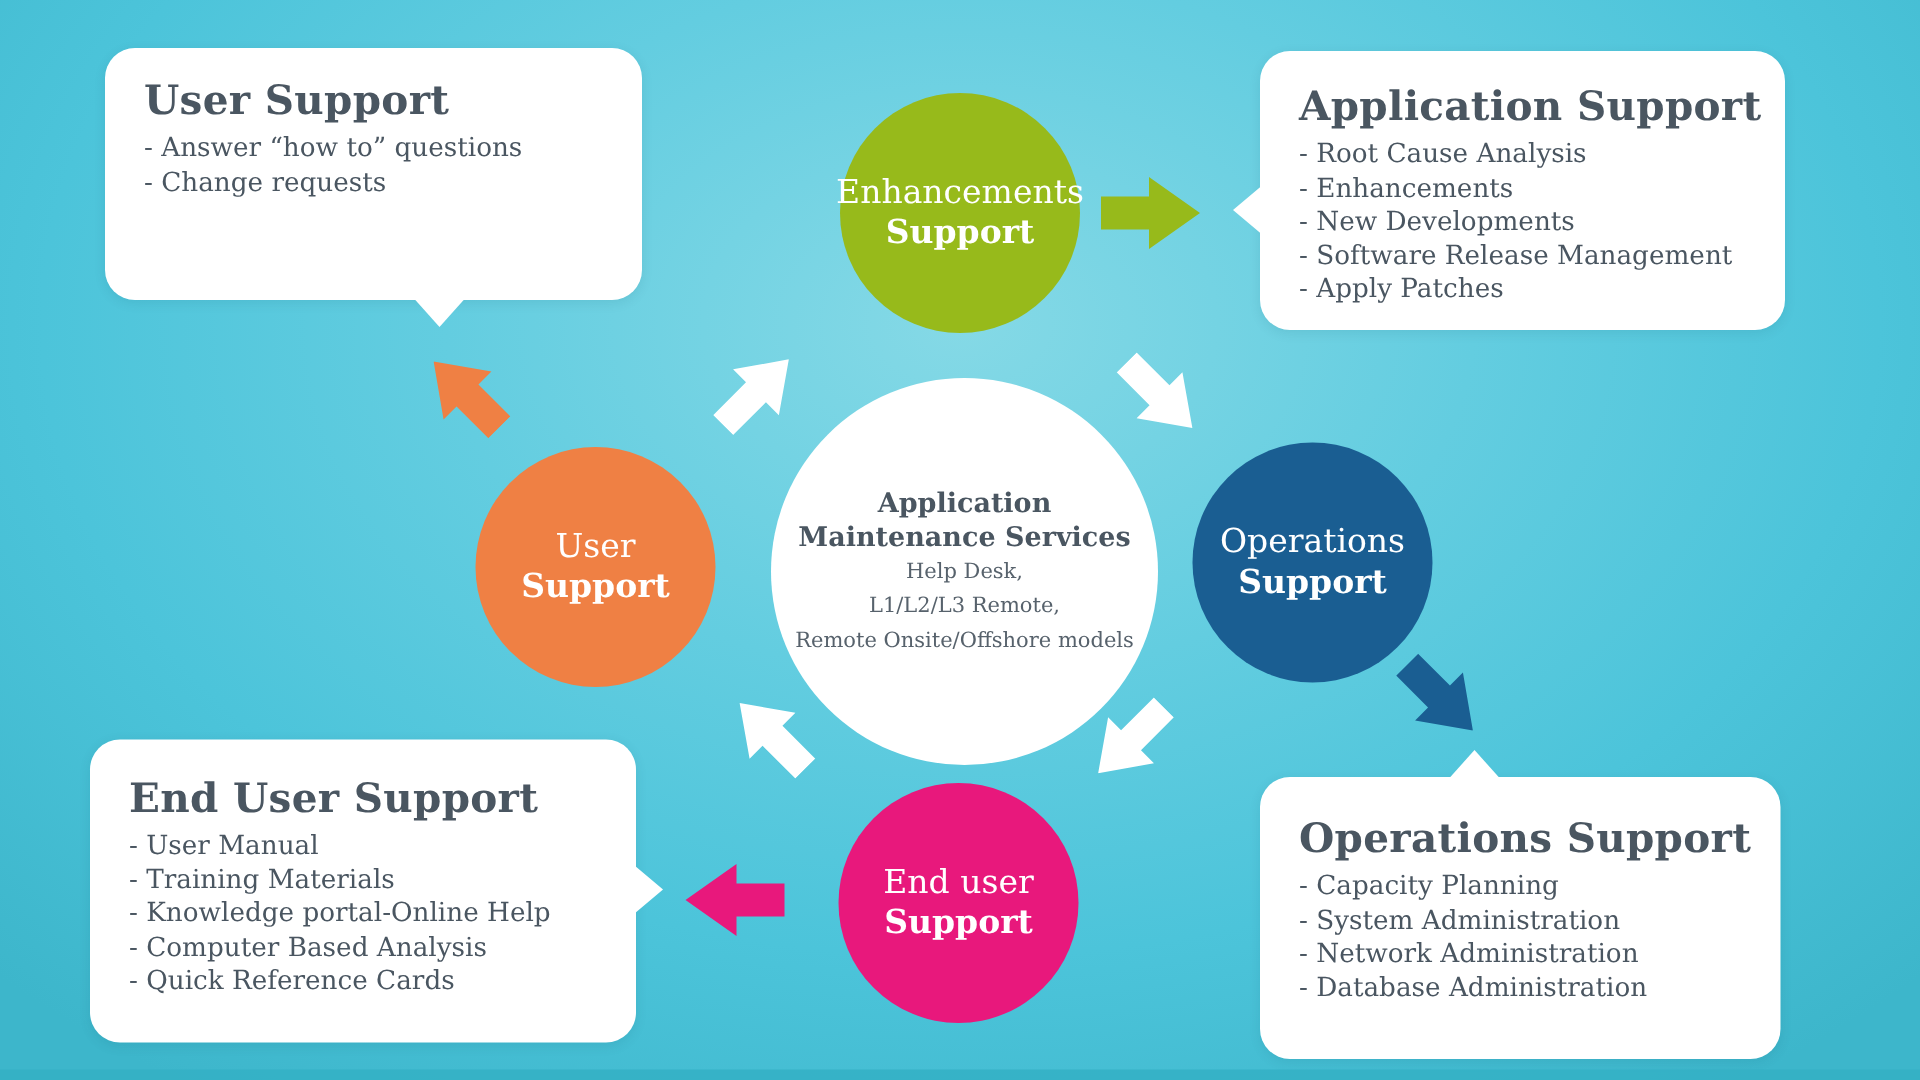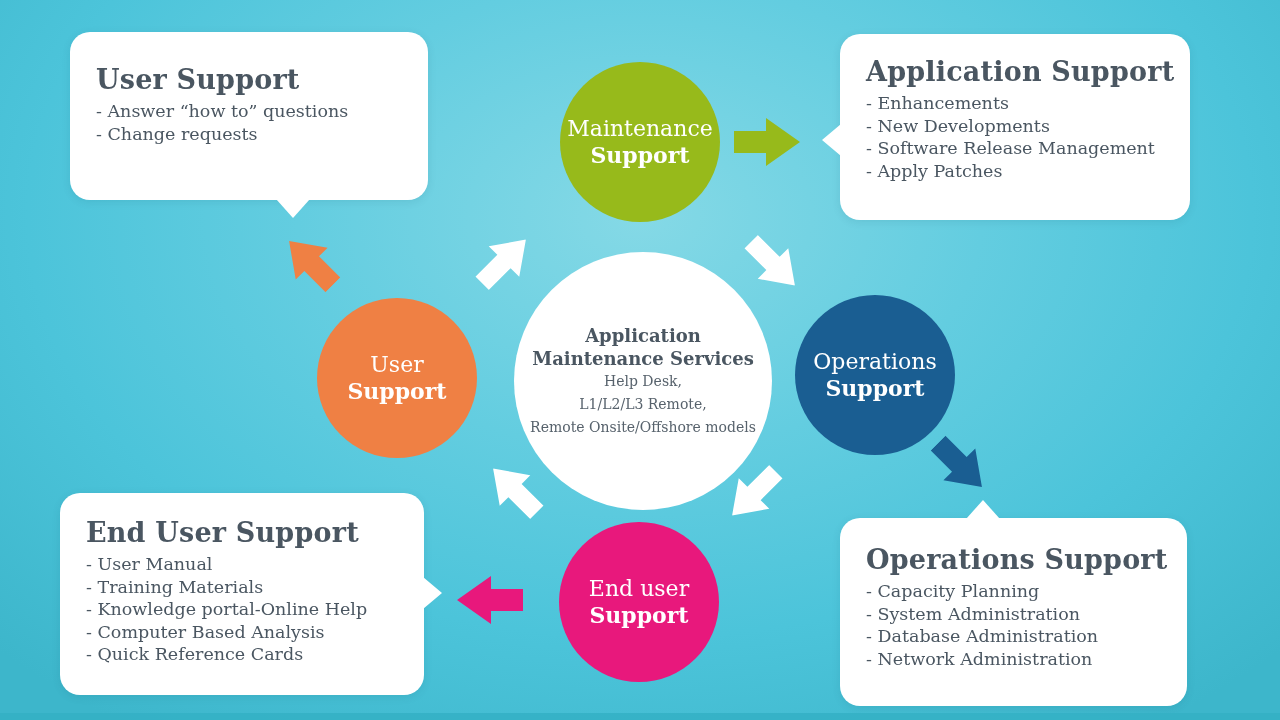--- a/index.html
+++ b/index.html
@@ -29,21 +29,21 @@
   }
   .bottom-strip{
     position:absolute;left:0;bottom:0;width:100%;height:7px;
     background:#34b0c4;opacity:.85;
   }
 
   
   .callout{
     position:absolute;background:var(--white);border-radius:20px;
     box-shadow:0 2px 8px rgba(0,70,90,.10);
-    padding:32px 26px 16px 26px;color:var(--text-dark);
+    padding:20px 26px 16px 26px;color:var(--text-dark);
   }
   .callout h2{
     font-size:27px;font-weight:bold;letter-spacing:.2px;
     margin:0 0 5px 0;white-space:nowrap;color:var(--text-dark);
   }
   .callout ul{list-style:none;}
   .callout li{
     font-size:17.5px;line-height:22.5px;white-space:nowrap;color:var(--text-dark);
   }
   .tail{position:absolute;width:0;height:0;}
@@ -112,20 +112,21 @@
     <ul>
       <li>- Answer “how to” questions</li>
       <li>- Change requests</li>
     </ul>
   </div>
 
   <div class="callout" id="co-tr">
     <div class="tail tail-left"></div>
     <h2>Application Support</h2>
     <ul>
+      <li>- Root Cause Analysis</li>
       <li>- Enhancements</li>
       <li>- New Developments</li>
       <li>- Software Release Management</li>
       <li>- Apply Patches</li>
     </ul>
   </div>
 
   <div class="callout" id="co-bl">
     <div class="tail tail-right"></div>
     <h2>End User Support</h2>
@@ -137,22 +138,22 @@
       <li>- Quick Reference Cards</li>
     </ul>
   </div>
 
   <div class="callout" id="co-br">
     <div class="tail tail-up"></div>
     <h2>Operations Support</h2>
     <ul>
       <li>- Capacity Planning</li>
       <li>- System Administration</li>
+      <li>- Network Administration</li>
       <li>- Database Administration</li>
-      <li>- Network Administration</li>
     </ul>
   </div>
 
   <div class="warrow" id="wa-tl">
     <svg viewBox="0 0 66 50">
         <polygon points="0,15 33,15 33,2 66,25 33,48 33,35 0,35" fill="#ffffff"></polygon>
       </svg>
   </div>
   <div class="warrow" id="wa-tr">
     <svg viewBox="0 0 66 50">
@@ -185,21 +186,21 @@
         <polygon points="0,14 32,14 32,1 66,25 32,49 32,36 0,36" fill="#e8187c"></polygon>
       </svg>
   </div>
   <div class="arrow" id="ar-orange">
     <svg viewBox="0 0 66 50">
         <polygon points="0,14 32,14 32,1 66,25 32,49 32,36 0,36" fill="#ef8044"></polygon>
       </svg>
   </div>
 
   <div class="circle satellite" id="c-green">
-    <div class="l1">Maintenance</div>
+    <div class="l1">Enhancements</div>
     <div class="l2">Support</div>
   </div>
   <div class="circle satellite" id="c-blue">
     <div class="l1">Operations</div>
     <div class="l2">Support</div>
   </div>
   <div class="circle satellite" id="c-pink">
     <div class="l1">End user</div>
     <div class="l2">Support</div>
   </div>

